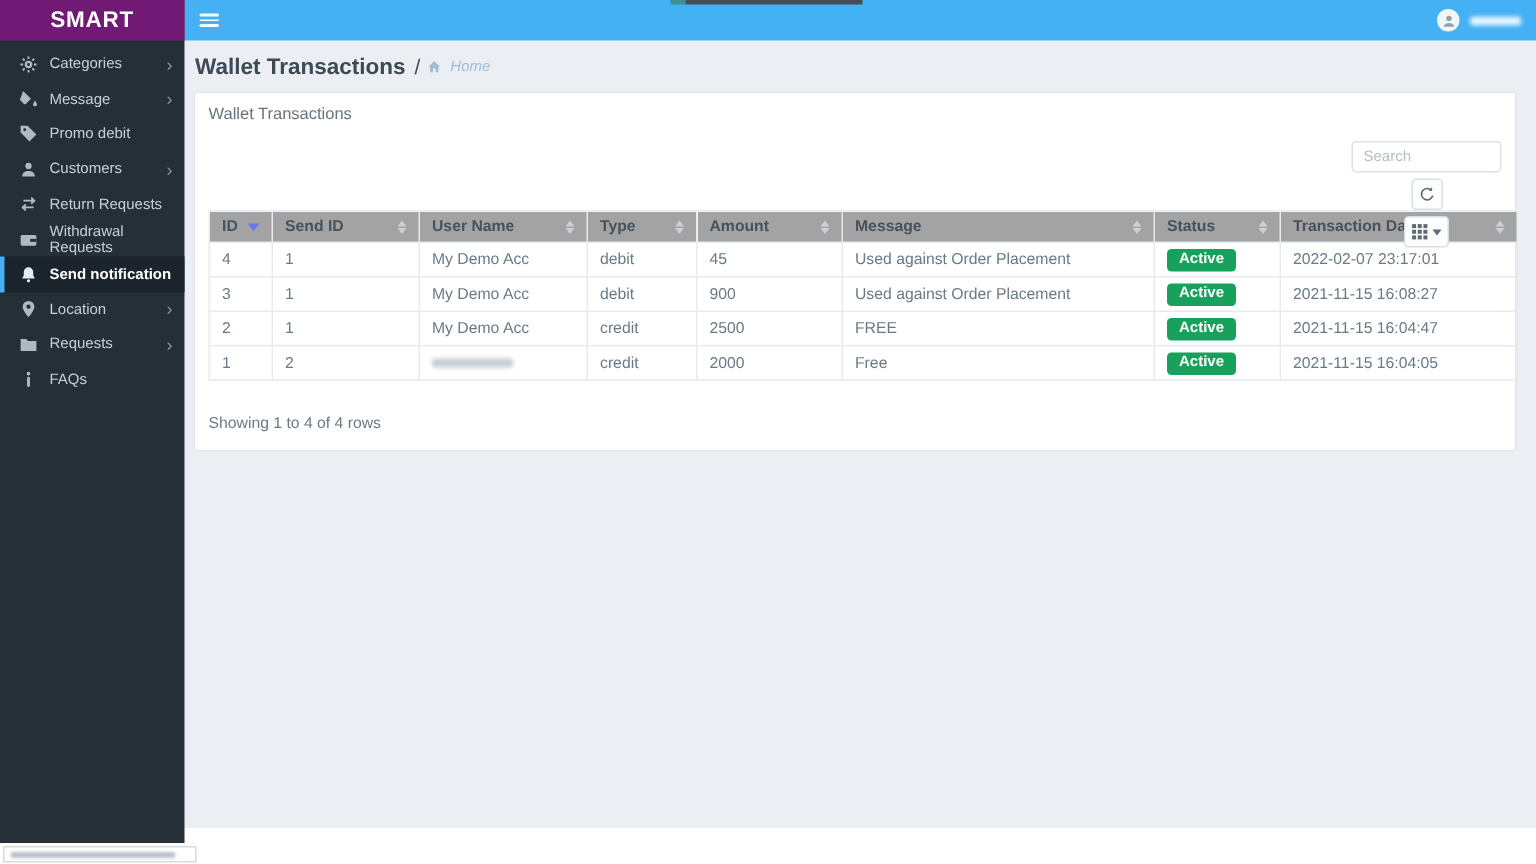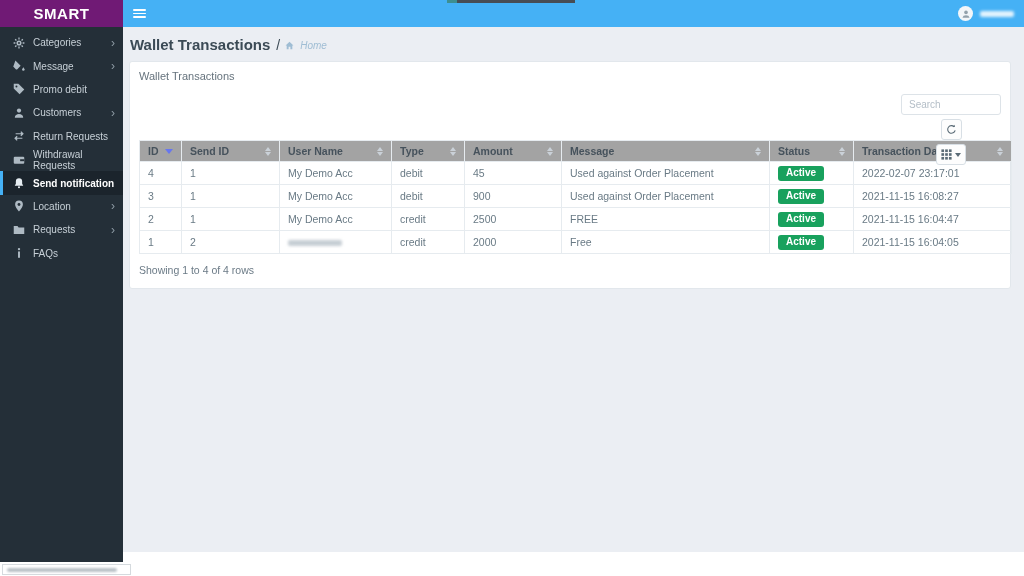--- a/index.html
+++ b/index.html
@@ -72,21 +72,21 @@
   .thi { display:flex; align-items:center; justify-content:space-between; }
   .sort { display:inline-flex; flex-direction:column; gap:1px; margin-left:4px; }
   .sort .up { width:0; height:0; border-left:3.5px solid transparent;
     border-right:3.5px solid transparent; border-bottom:4px solid #cad1d8; }
   .sort .dn { width:0; height:0; border-left:3.5px solid transparent;
     border-right:3.5px solid transparent; border-top:4px solid #cad1d8; }
   .sort.active .dn { border-top-color:#6777ef; border-left-width:4px; border-right-width:4px;
     border-top-width:5px; }
   .badge { display:inline-block; background:#18a15d; color:#fff; font-size:10px;
     font-weight:bold; padding:2.5px 8px; border-radius:3px; line-height:1; }
-  .tbl-footer { margin-top:10px; font-size:10.5px; color:#6b7a86; }
+  .tbl-footer { margin-top:22px; font-size:10.5px; color:#6b7a86; }
 
   
   .blur-bar { display:inline-block; border-radius:2px; filter:blur(1.5px); }
   .user-blur { width:34px; height:6px; background:rgba(255,255,255,.85); }
   .cell-blur { width:54px; height:6px; background:#97a5b0; opacity:.55; vertical-align:middle; }
   .url-blur { width:110px; height:4px; background:#8e9aa4; opacity:.6; filter:blur(1px); }
 
   
   .linktip { position:absolute; left:2px; bottom:1px; width:129px; height:11px;
     background:#fff; border:1px solid #d5dade; display:flex; align-items:center;

